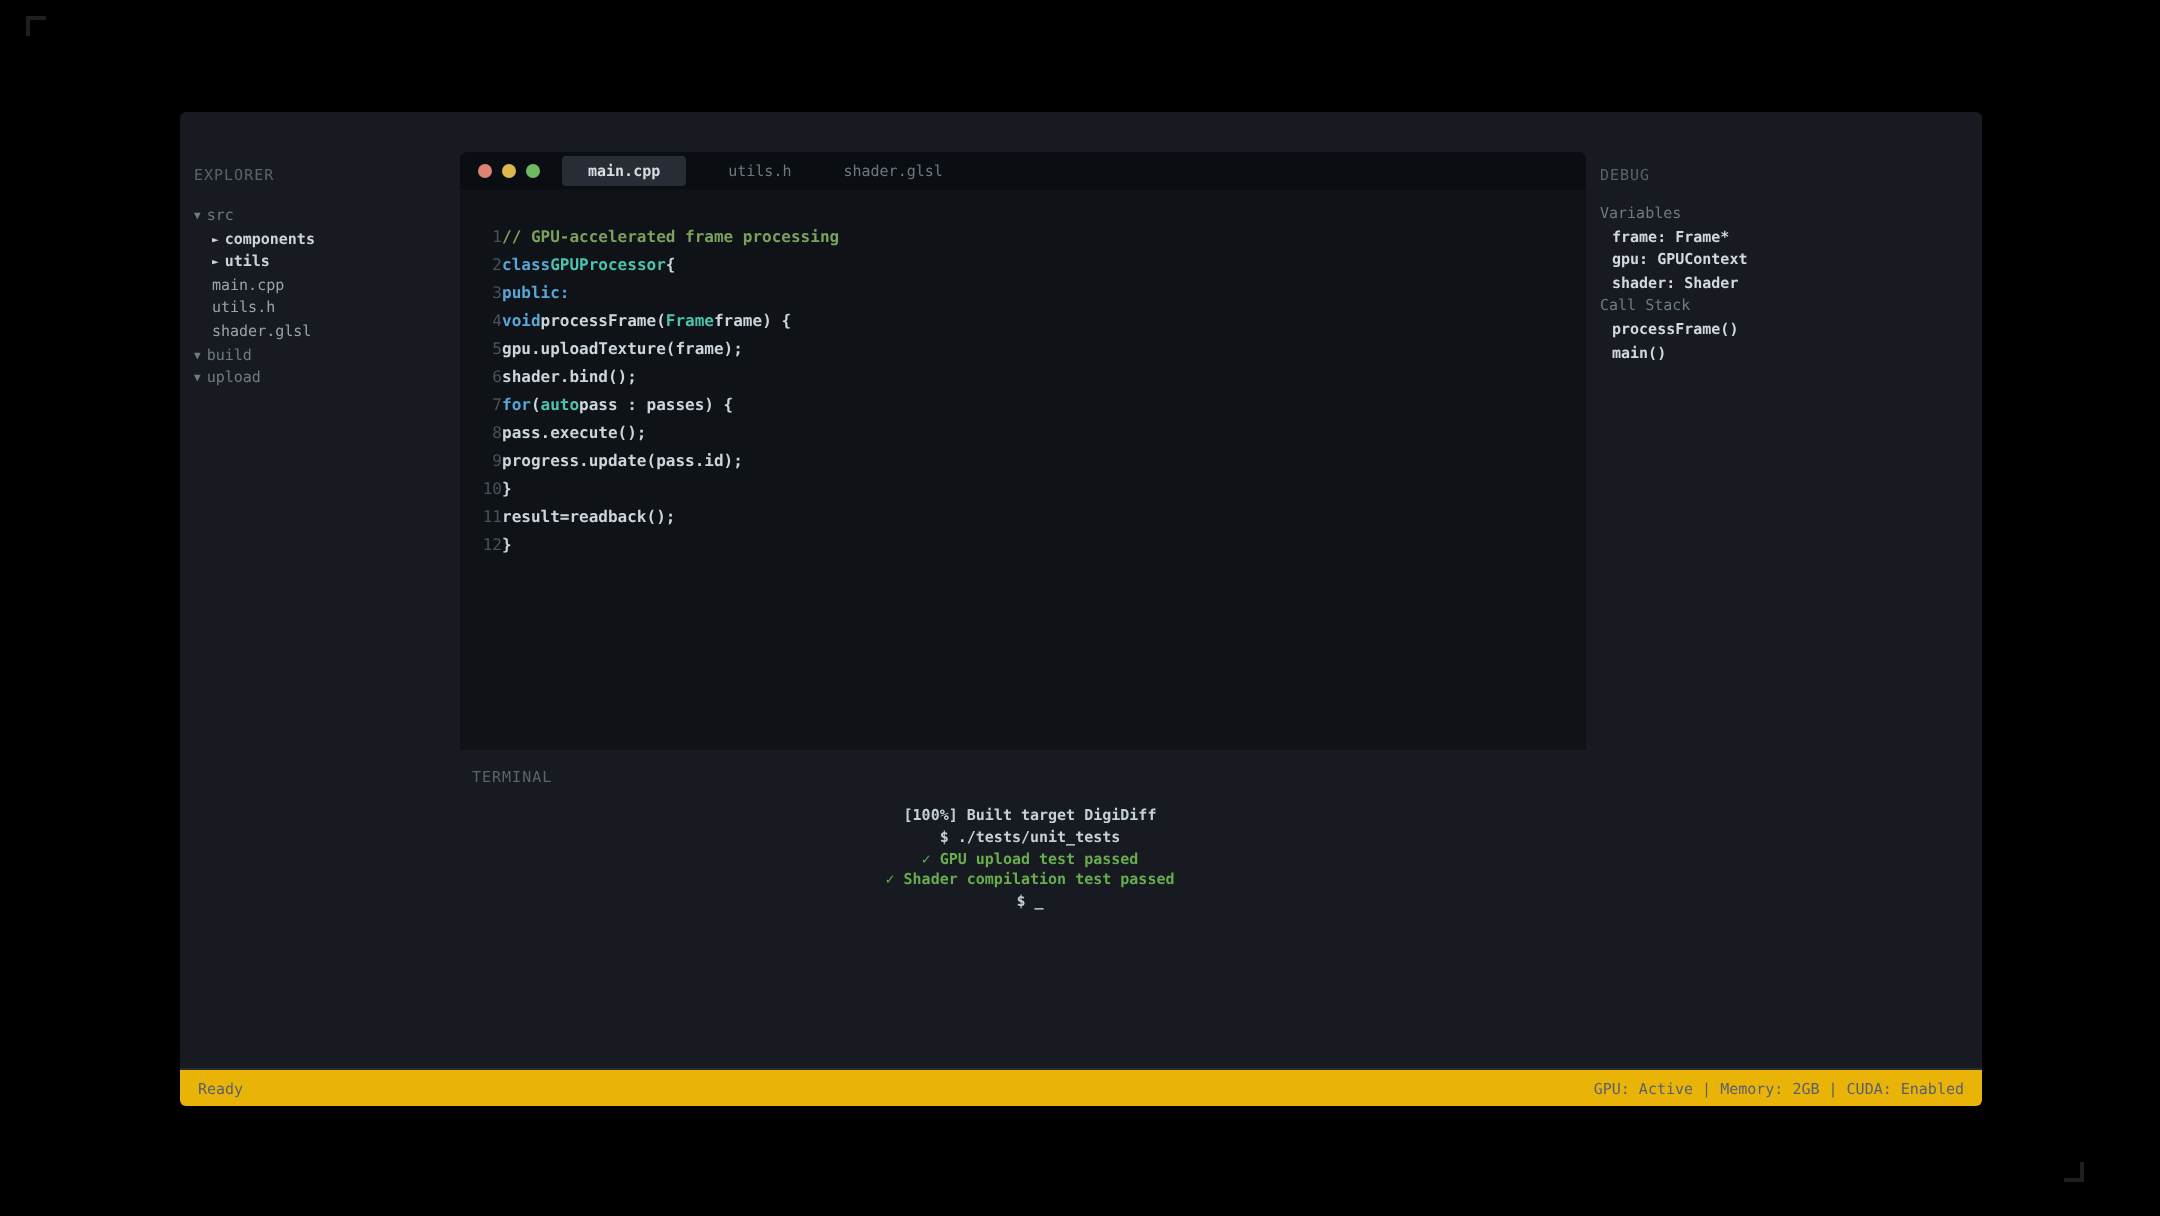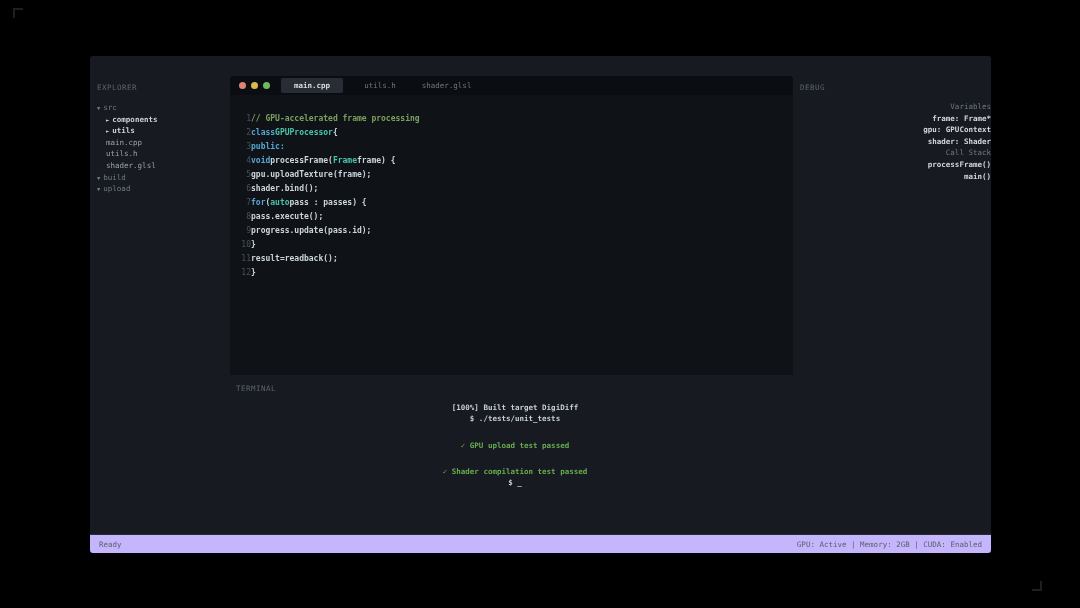--- a/index.html
+++ b/index.html
@@ -45,36 +45,36 @@
   .lnum { width:21px; text-align:right; color:#49525a; font-weight:normal; flex:none; }
   .lcode { }
   .seg.plain   { color:#ccd5db; }
   .seg.kw      { color:#58a6d4; }
   .seg.type    { color:#4bc4ad; }
   .seg.comment { color:#7ba15e; }
 
   
   .debug { position:absolute; left:703px; top:0; width:198px; bottom:19px; }
   .debug .panel-label { position:absolute; left:7px; top:27px; }
-  .debug-body { position:absolute; left:0; top:45px; right:0;text-align:right; }
+  .debug-body { position:absolute; left:0; top:45px; right:0; }
   .dbg-section-title { padding-left:7px; height:11.6px; line-height:11.6px; font-size:7.5px; color:#6e7b84; }
   .dbg-item { padding-left:13px; height:11.6px; line-height:11.6px; font-size:7.5px; color:#d2d8dd; font-weight:bold; white-space:nowrap; }
 
   
   .terminal { position:absolute; left:140px; top:319px; width:563px; bottom:19px;text-align:center; }
   .terminal .panel-label { position:absolute; left:6px; top:9px; }
   .term-lines { position:absolute; left:7px; top:28px; right:0; }
   .term-line { height:10.8px; line-height:10.8px; font-size:7.5px; font-weight:bold; white-space:pre; }
   .term-line.plain { color:#c6d0d7; }
-  .term-line.green { color:#67ad50;margin-top:16px; }
+  .term-line.green { color:#67ad50; }
 
   
   .statusbar {
     position:absolute; left:0; right:0; bottom:0; height:19px;
-    background:#c4b5fd; border-top:1px solid #272c33; border-radius:0 0 3px 3px;
+    background:#eab308; border-top:1px solid #272c33; border-radius:0 0 3px 3px;
     display:flex; align-items:center; justify-content:space-between;
     padding:0 9px; font-size:7.5px; color:#58626c;
   }
 </style>
 </head>
 <body>
 
 <div class="stage">
   <div class="corner tl"></div>
   <div class="corner br"></div>

